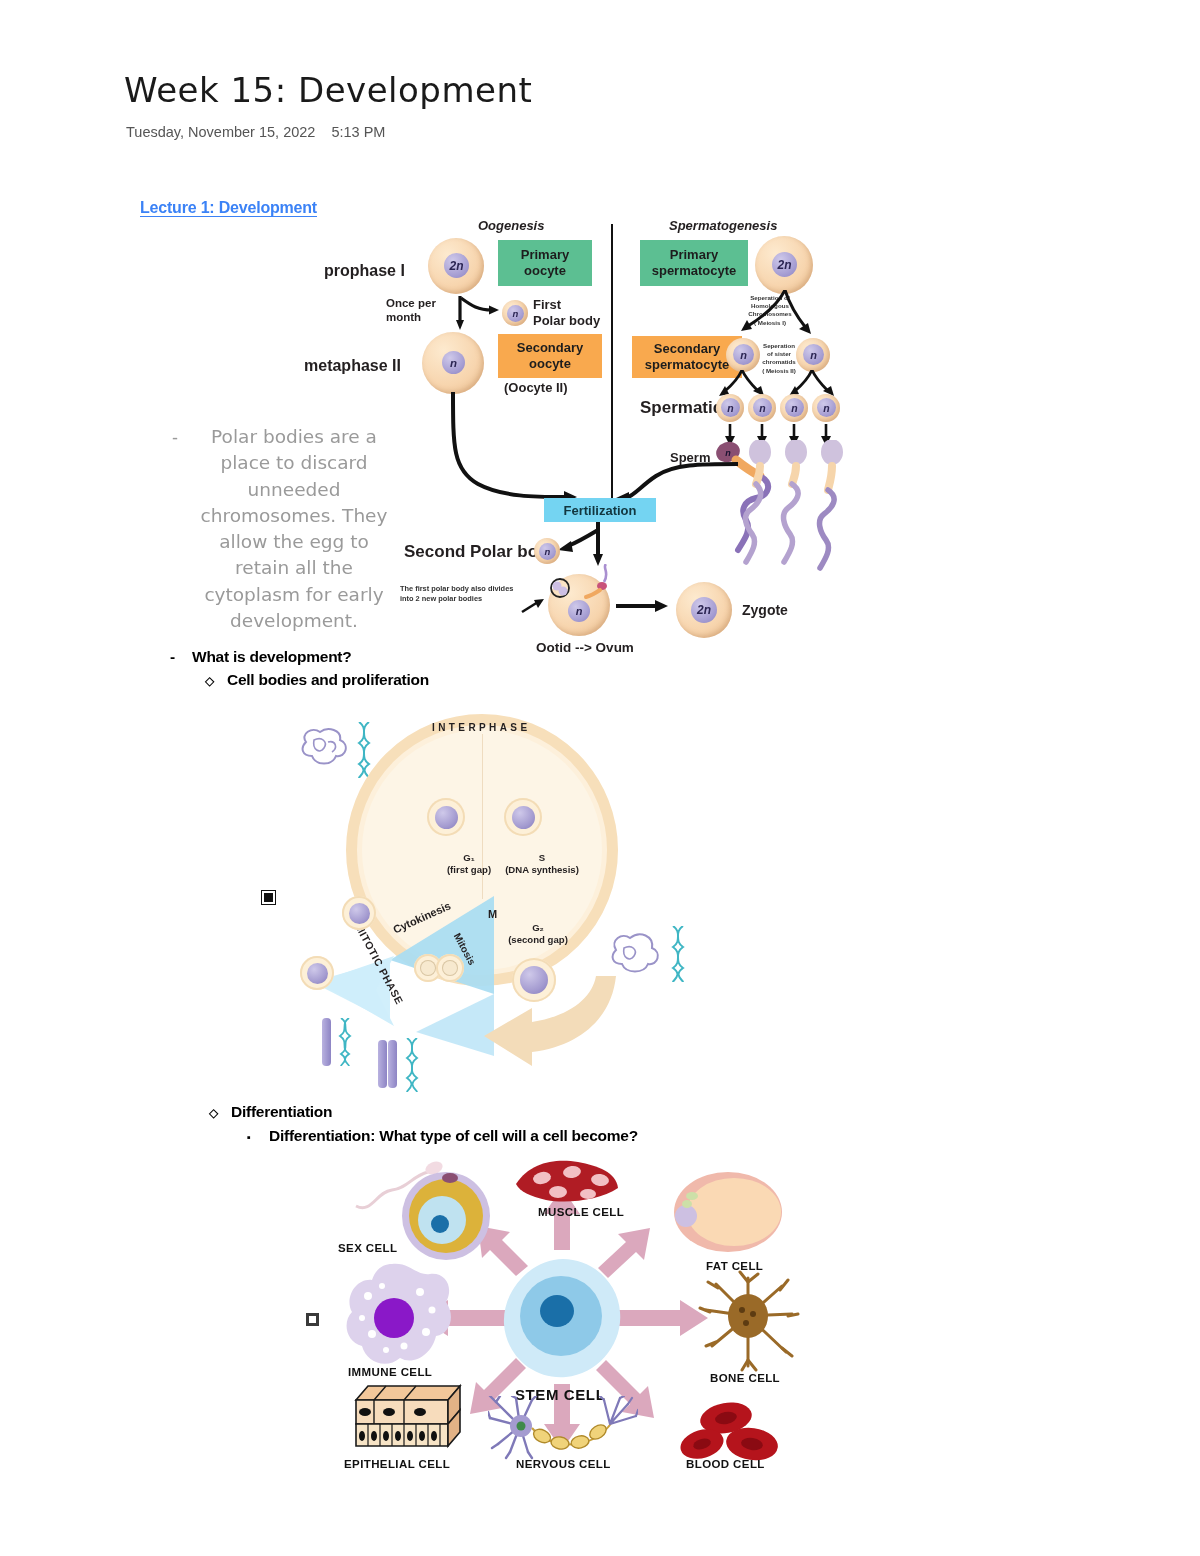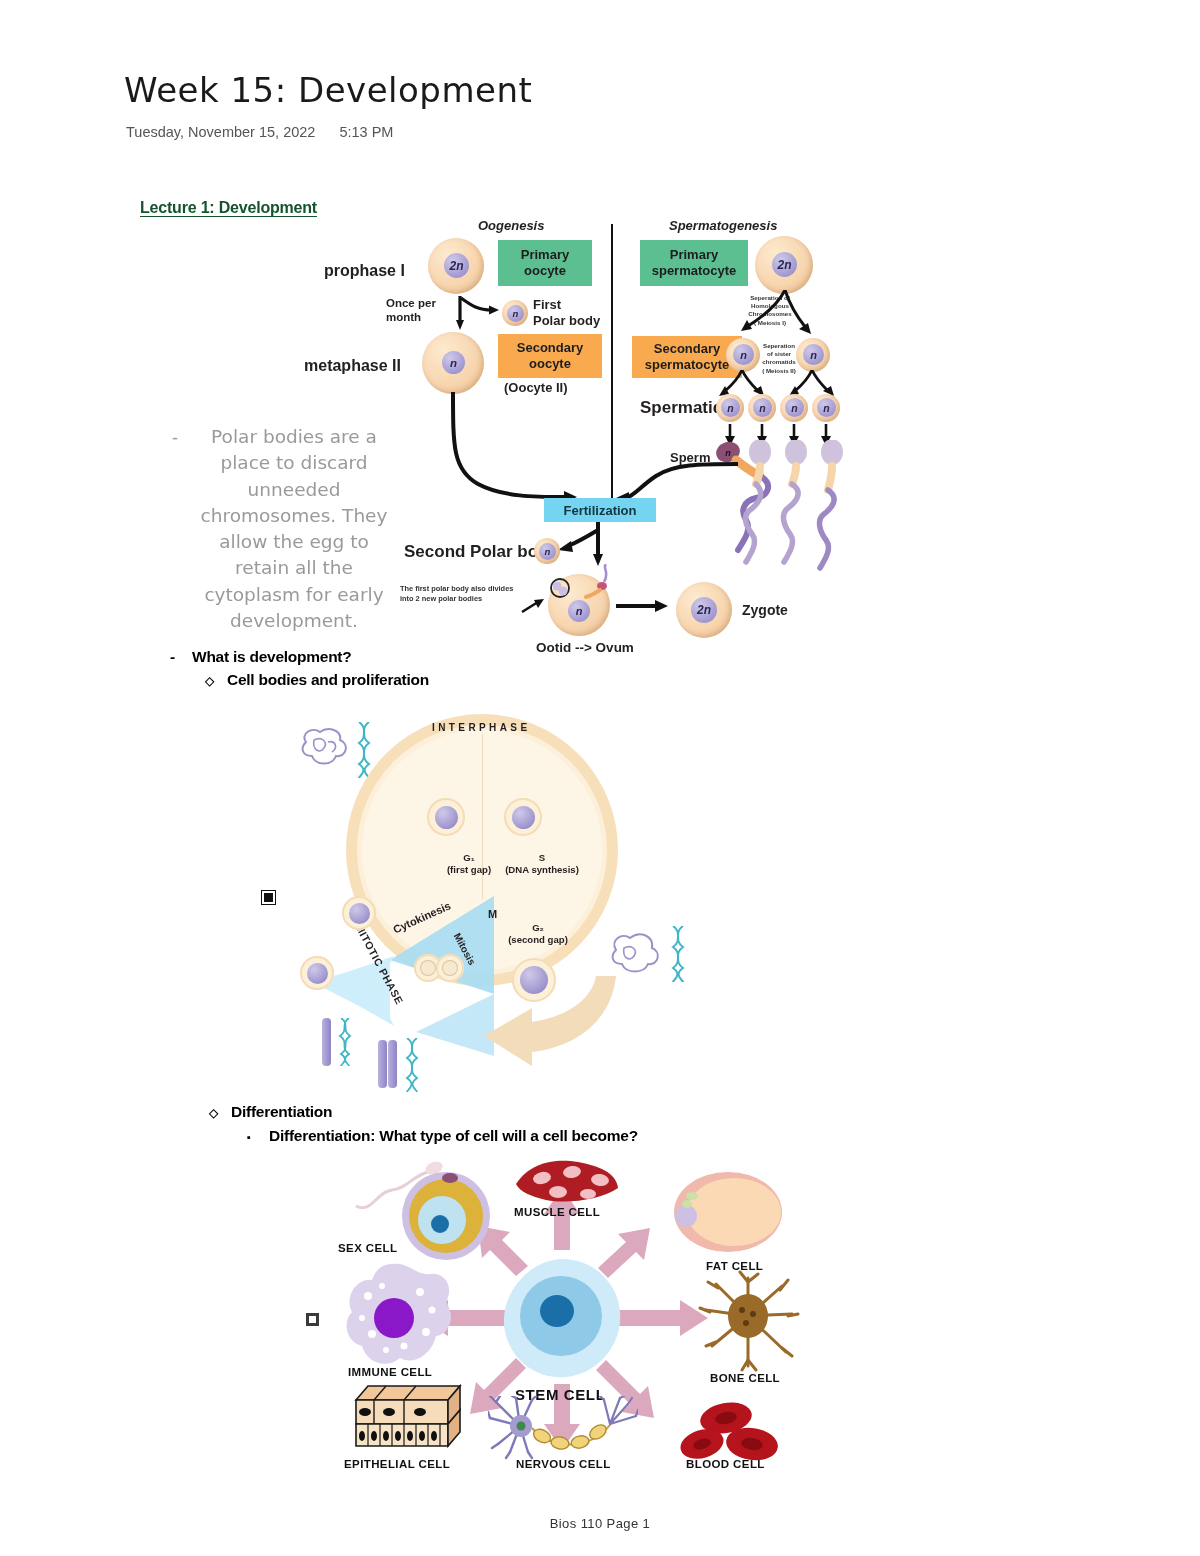--- a/index.html
+++ b/index.html
@@ -9,25 +9,25 @@
   }
   .page{position:absolute;inset:0;background:#fff;}
 
   
   .note-title{
     position:absolute;left:124px;top:70px;
     font-size:34px;font-weight:400;letter-spacing:.5px;color:#1a1a1a;
     font-family:"DejaVu Sans",sans-serif;
   }
   .note-meta{position:absolute;left:126px;top:124px;font-size:14.5px;color:#555;}
-  .note-meta .time{margin-left:24px;}
+  .note-meta .time{margin-left:16px;}
 
   .lecture-heading{
     position:absolute;left:140px;top:199px;
-    font-size:16px;font-weight:bold;color:#14532d;
+    font-size:16px;font-weight:bold;color:#3b82f6;
     text-decoration:underline;text-underline-offset:3px;
     letter-spacing:-.2px;
   }
 
   
   .bul{position:absolute;font-weight:bold;font-size:15.5px;color:#000;letter-spacing:-.25px;white-space:nowrap;}
   .bul .mk{display:inline-block;width:22px;}
   .sqfill{position:absolute;width:9px;height:9px;background:#111;border:2px solid #fff;outline:1px solid #111;}
   .sqhollow{position:absolute;width:7px;height:7px;background:#fff;border:3px solid #3a3a3a;}
 
@@ -447,21 +447,21 @@
     <div class="cl" style="left:8px;top:84px;">SEX CELL</div>
 
     <svg class="arw" style="left:182px;top:0;" width="110" height="48" viewBox="0 0 110 48">
       <path d="M4 26 C18 4 44 0 66 4 C86 8 104 14 106 30 C88 42 56 46 34 42 C18 38 8 34 4 26Z" fill="#b01c24"></path>
       <ellipse cx="30" cy="20" rx="9" ry="6" fill="#f2c0c4" transform="rotate(-12 30 20)"></ellipse>
       <ellipse cx="60" cy="14" rx="9" ry="6" fill="#f2c0c4" transform="rotate(-8 60 14)"></ellipse>
       <ellipse cx="88" cy="22" rx="9" ry="6" fill="#f2c0c4" transform="rotate(8 88 22)"></ellipse>
       <ellipse cx="46" cy="34" rx="9" ry="6" fill="#f2c0c4"></ellipse>
       <ellipse cx="76" cy="36" rx="8" ry="5" fill="#f2c0c4"></ellipse>
     </svg>
-    <div class="cl" style="left:184px;top:48px;">MUSCLE CELL</div>
+    <div class="cl" style="left:208px;top:48px;">MUSCLE CELL</div>
 
     <svg class="arw" style="left:340px;top:10px;" width="120" height="92" viewBox="0 0 120 92">
       <ellipse cx="58" cy="44" rx="54" ry="40" fill="#f0b9ab"></ellipse>
       <ellipse cx="64" cy="44" rx="47" ry="34" fill="#fad9b4"></ellipse>
       <circle cx="16" cy="48" r="11" fill="#cdc0e2"></circle>
       <ellipse cx="22" cy="28" rx="6" ry="4" fill="#cde0a8"></ellipse>
       <ellipse cx="17" cy="36" rx="5" ry="4" fill="#cde0a8"></ellipse>
     </svg>
     <div class="cl" style="left:376px;top:102px;">FAT CELL</div>
 
@@ -550,15 +550,14 @@
       <ellipse cx="46" cy="16" rx="26" ry="15" fill="#b5141c" transform="rotate(-10 46 16)"></ellipse>
       <ellipse cx="46" cy="16" rx="11" ry="6" fill="#8a0a12" transform="rotate(-10 46 16)"></ellipse>
       <ellipse cx="22" cy="42" rx="22" ry="14" fill="#b5141c" transform="rotate(-16 22 42)"></ellipse>
       <ellipse cx="22" cy="42" rx="9" ry="5" fill="#8a0a12" transform="rotate(-16 22 42)"></ellipse>
       <ellipse cx="72" cy="42" rx="26" ry="16" fill="#b5141c" transform="rotate(8 72 42)"></ellipse>
       <ellipse cx="72" cy="42" rx="11" ry="6" fill="#8a0a12" transform="rotate(8 72 42)"></ellipse>
     </svg>
     <div class="cl" style="left:356px;top:300px;">BLOOD CELL</div>
   </div>
 
-  <div class="footer">Bios 110 Page 1</div>
 
 </div>
 
 </body></html>

